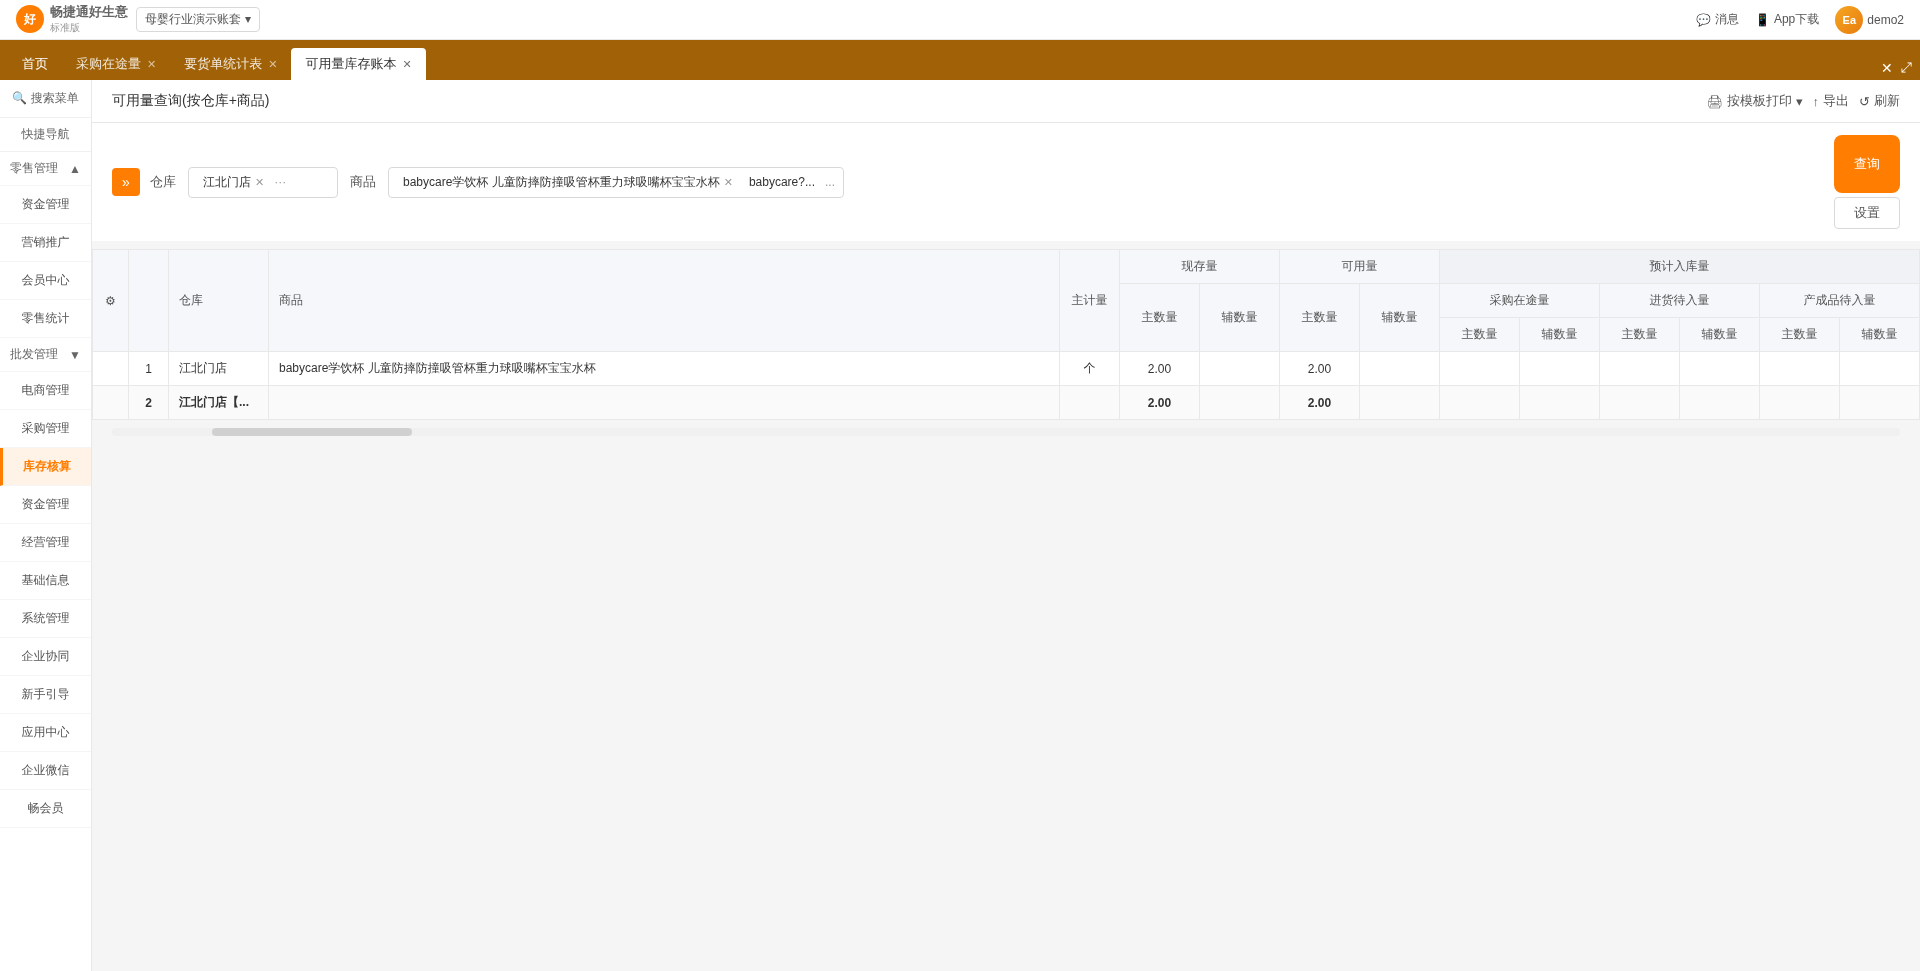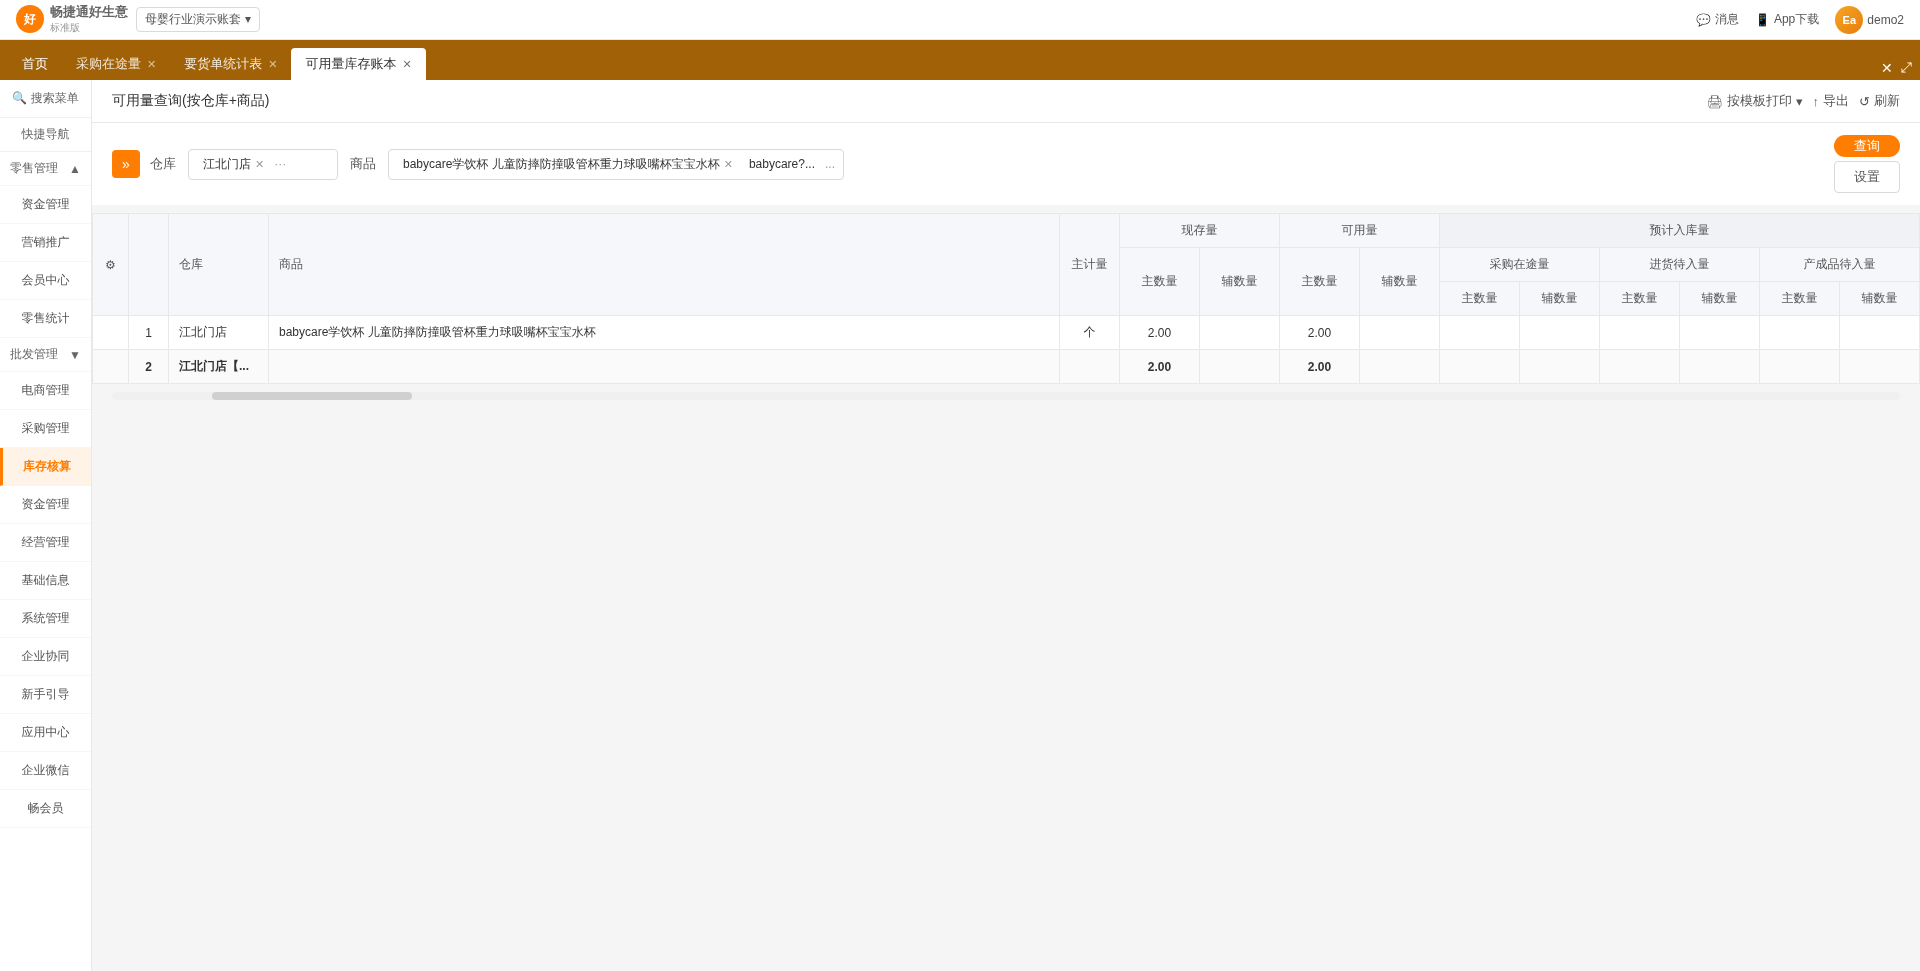--- a/index.html
+++ b/index.html
@@ -130,22 +130,22 @@
       font-size: 12px;
     }
     .filter-tag { 
       background: #fff; padding: 2px 6px; border-radius: 3px;
       color: #333; font-size: 12px; display: flex; align-items: center; gap: 4px;
     }
     .filter-tag-close { cursor: pointer; color: #999; font-size: 11px; }
     .filter-more { color: #999; cursor: pointer; }
     .filter-input-wide { min-width: 400px; }
     .btn-query {
-      background: #ff7d00; color: white; border: none; border-radius: 14px;
-      padding: 2px 20px; cursor: pointer; font-size: 13px;
+      background: #ff7d00; color: white; border: none; border-radius: 8px;
+      padding: 20px 20px; cursor: pointer; font-size: 13px;
     }
     .btn-setting {
       background: #fff; color: #555; border: 1px solid #d9d9d9; border-radius: 4px;
       padding: 6px 16px; cursor: pointer; font-size: 13px;
     }
     .filter-actions { display: flex; flex-direction: column; gap: 4px; }
 
     
     .table-container { background: #fff; margin: 0 0 8px 0; overflow: auto; }
     table { width: 100%; border-collapse: collapse; font-size: 12px; }

